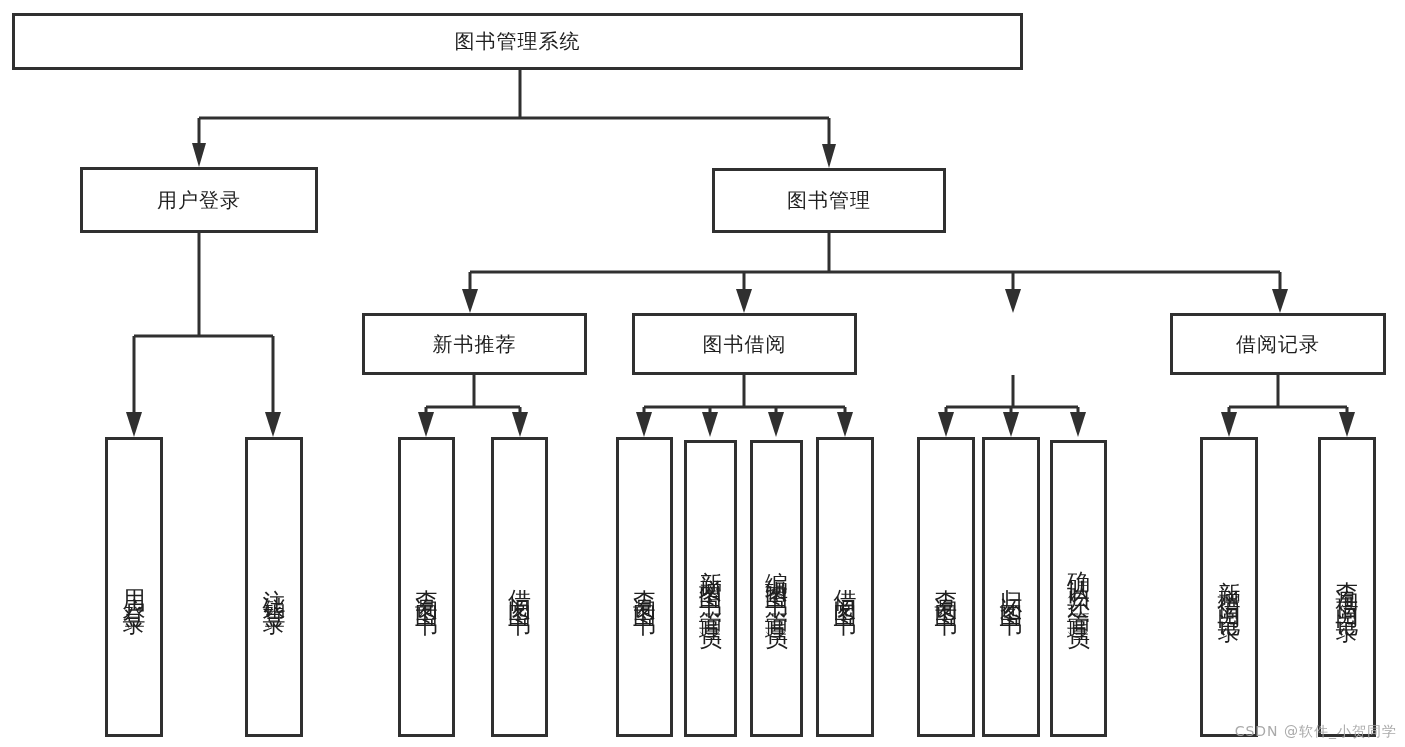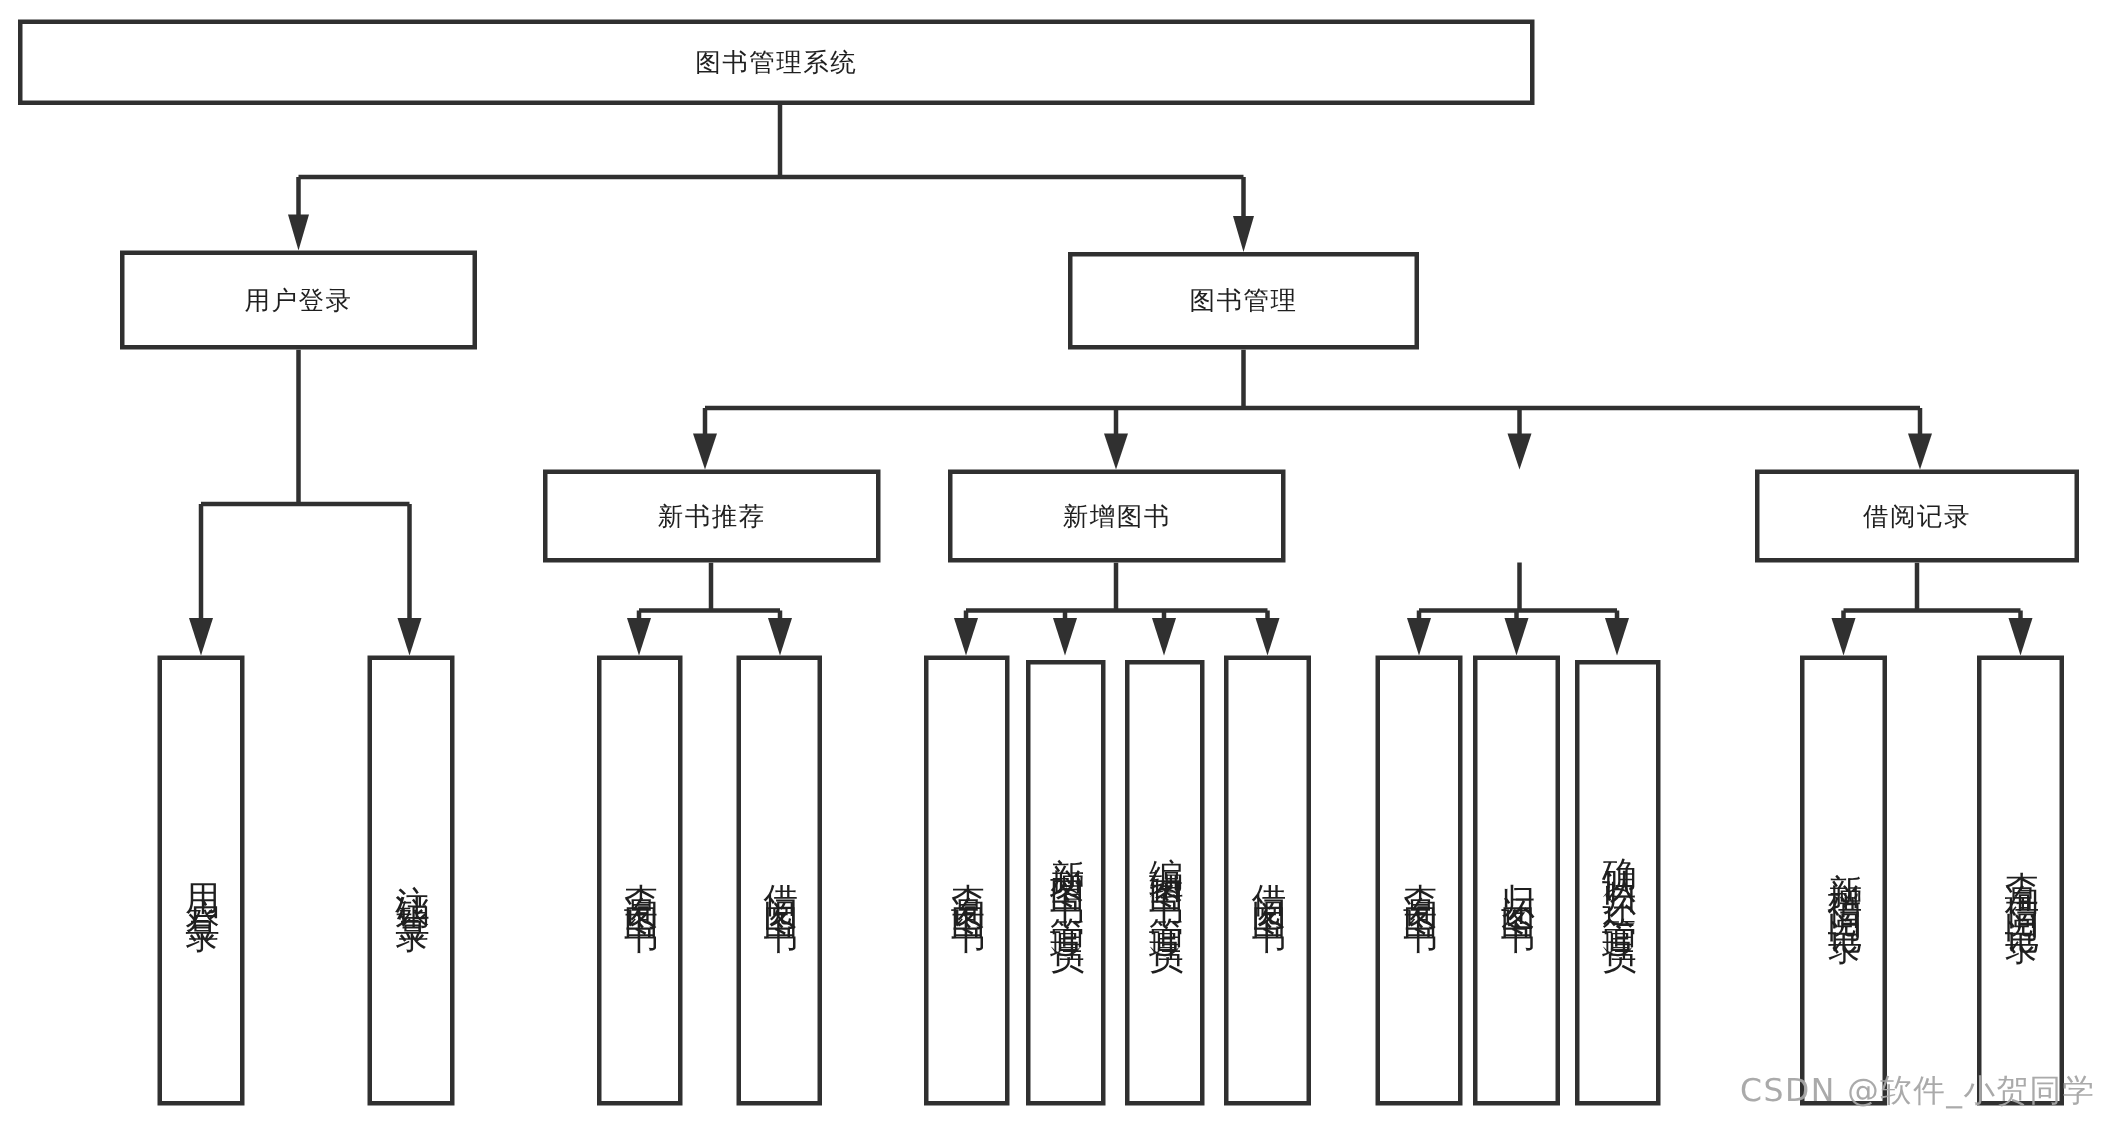--- a/index.html
+++ b/index.html
@@ -5,30 +5,30 @@
   html,body{margin:0;padding:0;background:#ffffff;}
   .stage{
     position:relative;width:1405px;height:747px;background:#ffffff;overflow:hidden;
     font-family:"DejaVu Sans","Liberation Sans",sans-serif;
   }
   .stage svg{position:absolute;left:0;top:0;z-index:1;}
   .box{
     position:absolute;box-sizing:border-box;background:#ffffff;
     border:3px solid #303030;color:#1f1f1f;
     display:flex;align-items:center;justify-content:center;
-    font-size:17px;letter-spacing:1px;z-index:2;text-align:center;
+    font-size:20px;letter-spacing:1px;z-index:2;text-align:center;
   }
   .vbox{
     writing-mode:vertical-lr;
     font-size:23px;letter-spacing:8px;line-height:1;
     padding:4px 0;
   }
   .watermark{
     position:absolute;z-index:3;color:rgba(165,165,165,0.95);
-    font-size:21px;letter-spacing:1px;white-space:nowrap;
+    font-size:14px;letter-spacing:1px;white-space:nowrap;
   }
 </style>
 </head>
 <body>
 
 <div class="stage">
 
   <svg width="1405" height="747" viewBox="0 0 1405 747">
     <g stroke="#303030" stroke-width="3" fill="none">
 
@@ -68,21 +68,21 @@
       <polygon points="1339,412 1355,412 1347,437"></polygon>
     </g>
   </svg>
 
   <div class="box" style="left:12px;top:13px;width:1011px;height:57px;">图书管理系统</div>
 
   <div class="box" style="left:80px;top:167px;width:238px;height:66px;">用户登录</div>
   <div class="box" style="left:362px;top:313px;width:225px;height:62px;">新书推荐</div>
 
   <div class="box" style="left:712px;top:168px;width:234px;height:65px;">图书管理</div>
-  <div class="box" style="left:632px;top:313px;width:225px;height:62px;">新增图书</div>
+  <div class="box" style="left:632px;top:313px;width:225px;height:62px;">图书借阅</div>
   <div class="box" style="left:1170px;top:313px;width:216px;height:62px;">借阅记录</div>
 
   <div class="box vbox" style="left:105px;top:437px;width:58px;height:300px;">用户登录</div>
   <div class="box vbox" style="left:245px;top:437px;width:58px;height:300px;">注销登录</div>
 
   <div class="box vbox" style="left:398px;top:437px;width:57px;height:300px;">查询图书</div>
   <div class="box vbox" style="left:491px;top:437px;width:57px;height:300px;">借阅图书</div>
 
   <div class="box vbox" style="left:616px;top:437px;width:57px;height:300px;">查询图书</div>
   <div class="box vbox" style="left:684px;top:440px;width:53px;height:297px;">新增图书（管理员）</div>

